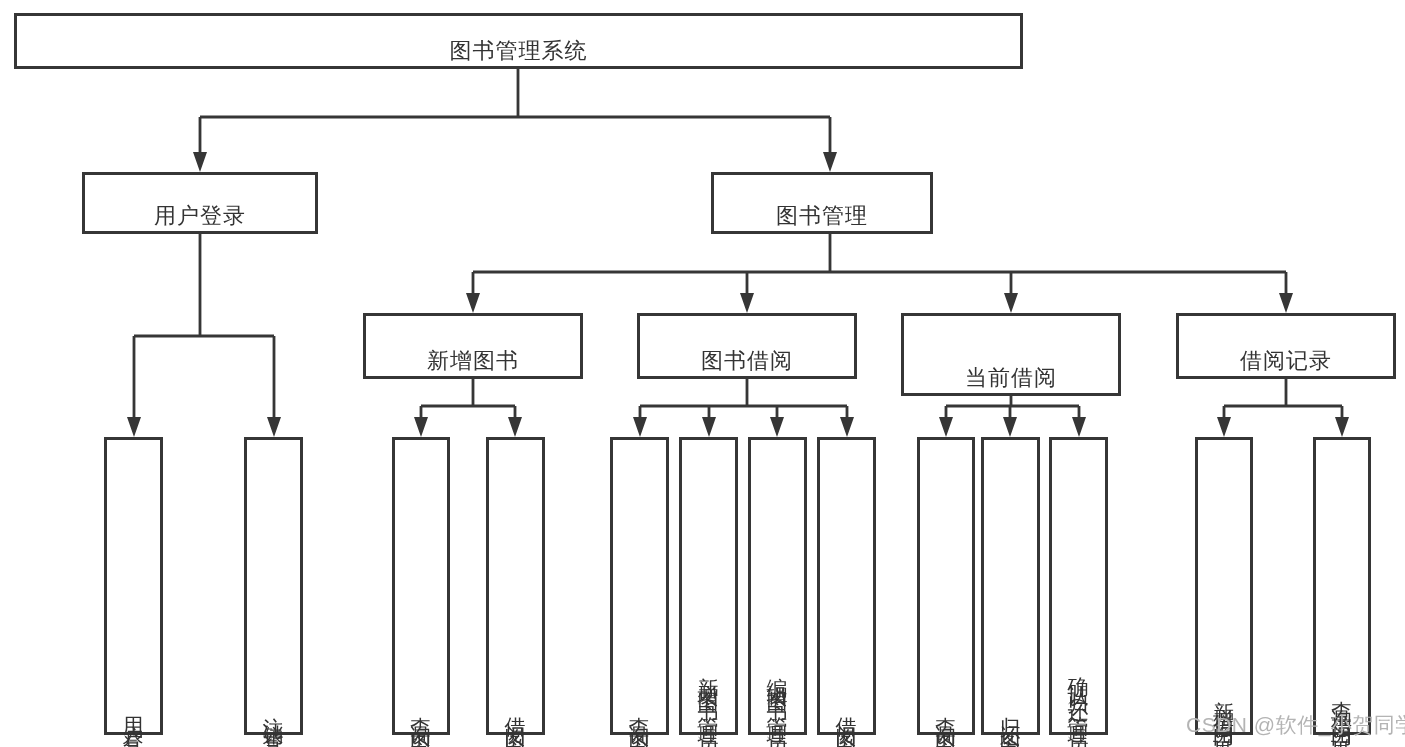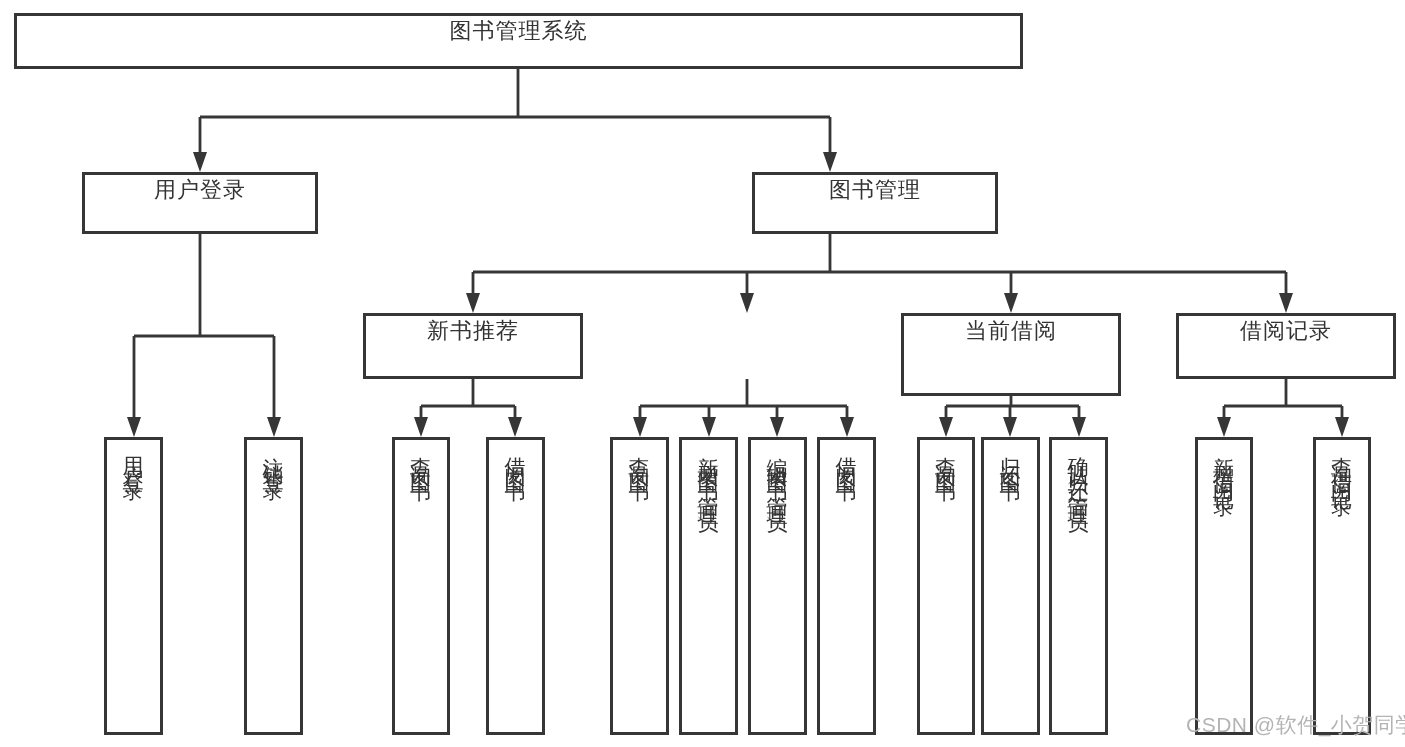--- a/index.html
+++ b/index.html
@@ -3,21 +3,21 @@
 <meta charset="utf-8">
 <style>
   html,body{margin:0;padding:0;background:#ffffff;}
   .stage{
     position:relative;width:1405px;height:747px;background:#ffffff;overflow:hidden;
     font-family:"Liberation Sans","DejaVu Sans",sans-serif;color:#333333;
   }
   .connectors{position:absolute;left:0;top:0;width:1405px;height:747px;z-index:1;}
   .box{
     position:absolute;box-sizing:border-box;border:3px solid #363636;background:#ffffff;
-    display:flex;align-items:flex-start;justify-content:center;z-index:2;
+    display:flex;align-items:flex-end;justify-content:center;z-index:2;
   }
   .box span{white-space:nowrap;}
   .h-label{font-size:22px;letter-spacing:1px;color:#333333;}
   .leaf span{
     writing-mode:vertical-rl;text-orientation:mixed;
     font-size:21px;line-height:1;letter-spacing:8px;color:#333333;
   }
   .watermark{
     position:absolute;left:1186px;top:711px;z-index:3;
     font-size:21px;color:#b4b4b4;letter-spacing:0.5px;white-space:nowrap;
@@ -50,26 +50,29 @@
       M1217 417 L1231 417 L1224 437 Z  M1335 417 L1349 417 L1342 437 Z"></path>
   </svg>
 
   <div class="box" style="left:14px;top:13px;width:1009px;height:56px;">
     <span class="h-label">图书管理系统</span>
   </div>
 
   <div class="box" style="left:82px;top:172px;width:236px;height:62px;">
     <span class="h-label">用户登录</span>
   </div>
-  <div class="box" style="left:752px;top:172px;width:246px;height:62px;">
+  <div class="box" style="left:711px;top:172px;width:222px;height:62px;">
     <span class="h-label">图书管理</span>
   </div>
 
   <div class="box" style="left:363px;top:313px;width:220px;height:66px;">
-    <span class="h-label">新书推荐</span>
+    <span class="h-label">新增图书</span>
+  </div>
+  <div class="box" style="left:637px;top:313px;width:220px;height:66px;">
+    <span class="h-label">图书借阅</span>
   </div>
   <div class="box" style="left:901px;top:313px;width:220px;height:83px;">
     <span class="h-label">当前借阅</span>
   </div>
   <div class="box" style="left:1176px;top:313px;width:220px;height:66px;">
     <span class="h-label">借阅记录</span>
   </div>
 
   <div class="box leaf" style="left:104px;top:437px;width:59px;height:298px;">
     <span>用户登录</span>

